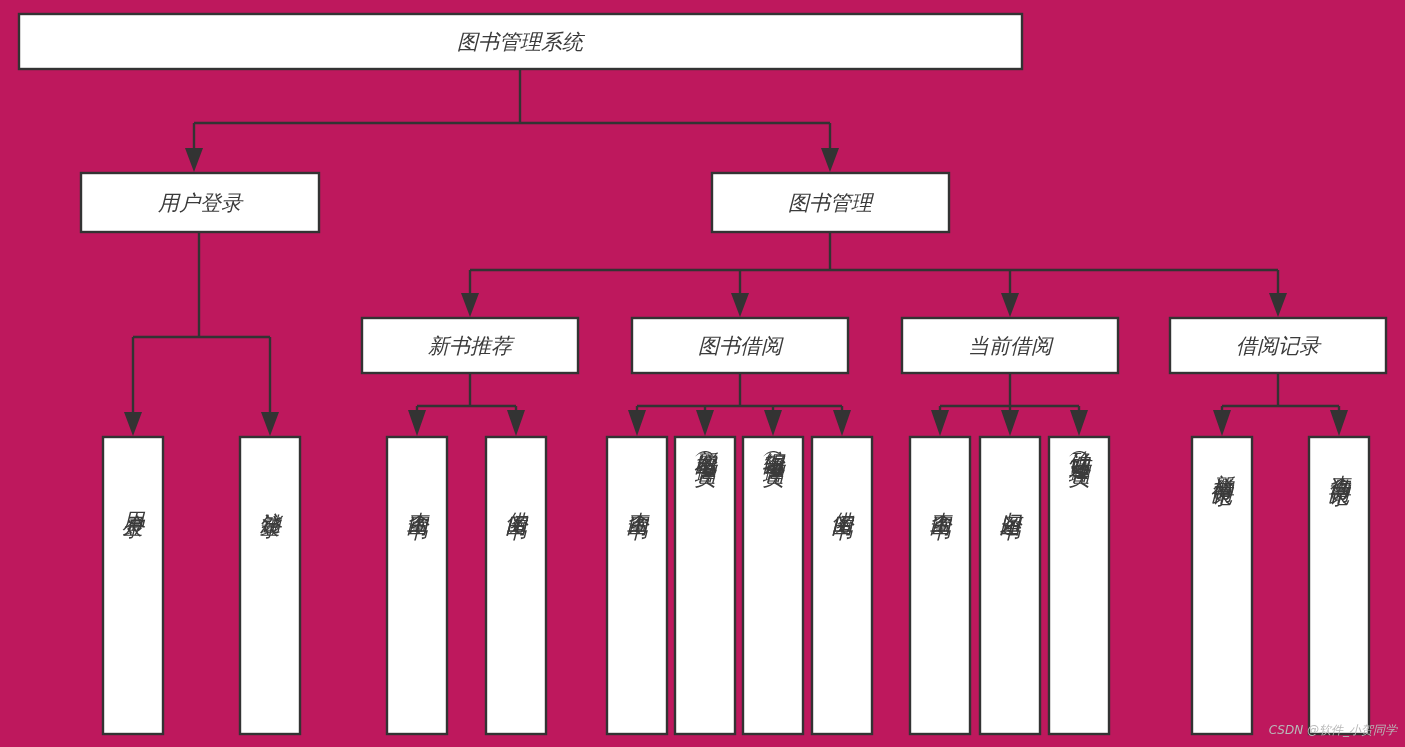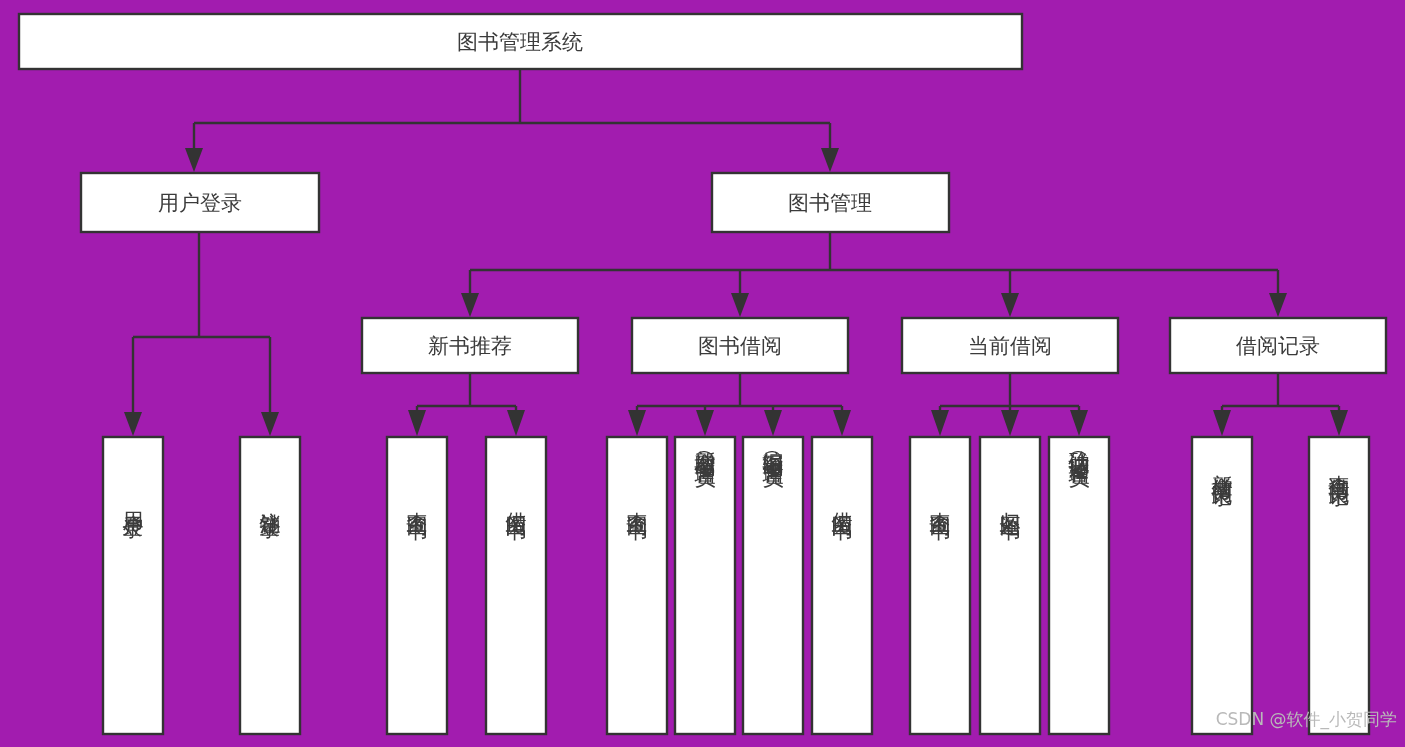--- a/index.html
+++ b/index.html
@@ -10,21 +10,22 @@
   body {
     width: 1405px;
     height: 747px;
     font-family: "DejaVu Sans", "Liberation Sans", sans-serif;
     overflow: hidden;
   }
   #diagram-root {
     position: relative;
     width: 1405px;
     height: 747px;
-    background: #a21caf;
+    background: #be185d;
+    font-style: italic;
   }
   svg#flow-svg {
     position: absolute;
     inset: 0;
     width: 1405px;
     height: 747px;
     display: block;
   }
   .node-box {
     fill: #ffffff;
@@ -54,23 +55,23 @@
     font-family: "DejaVu Sans", "Liberation Sans", sans-serif;
     writing-mode: vertical-rl;
     text-orientation: upright;
     glyph-orientation-vertical: 0;
     text-anchor: middle;
     letter-spacing: 2.5px;
   }
   .watermark {
     position: absolute;
     right: 8px;
-    bottom: 16px;
+    bottom: 8px;
     color: #b9b9b9;
-    font-size: 17px;
+    font-size: 12px;
     font-family: "DejaVu Sans", "Liberation Sans", sans-serif;
     white-space: nowrap;
     user-select: none;
   }
 </style>
 </head>
 <body>
 
 <div id="diagram-root">
 

